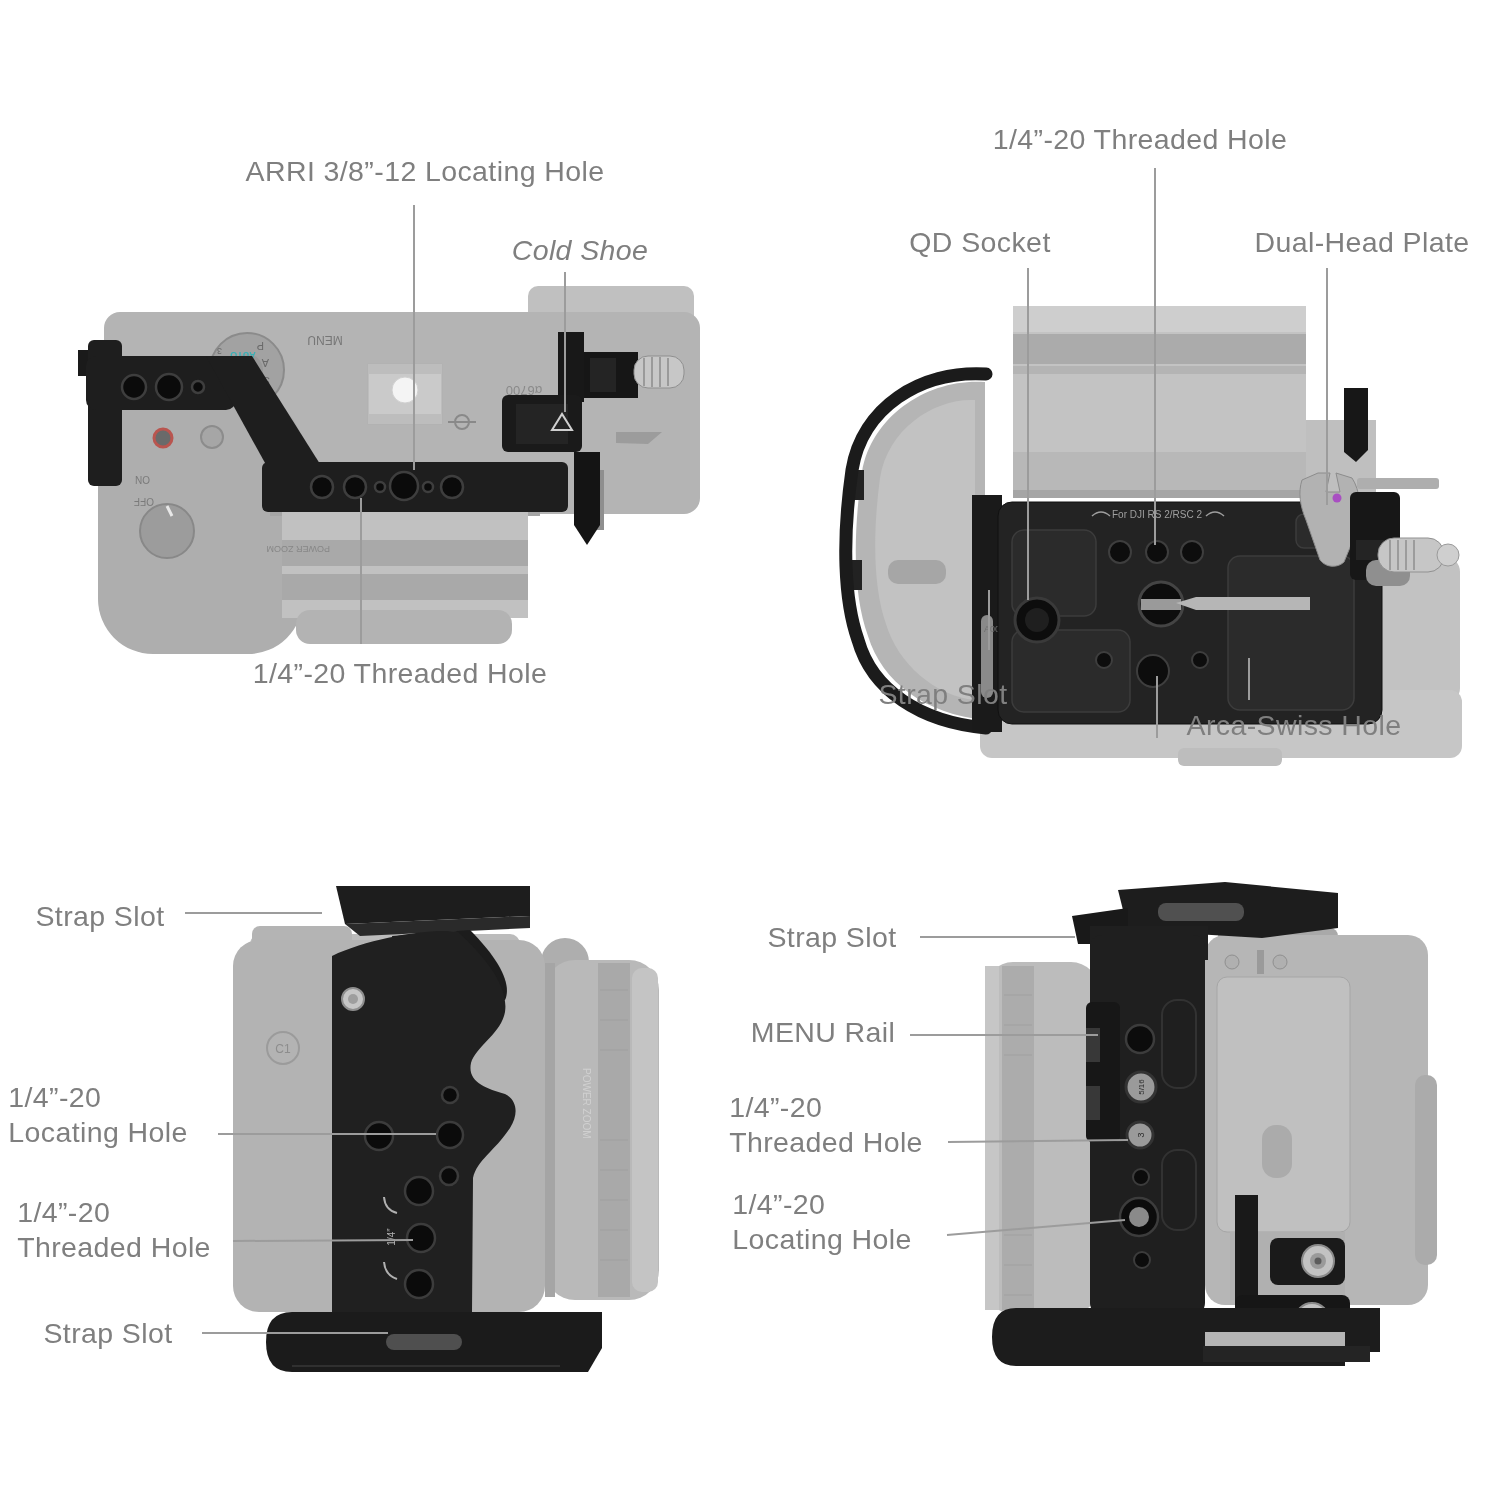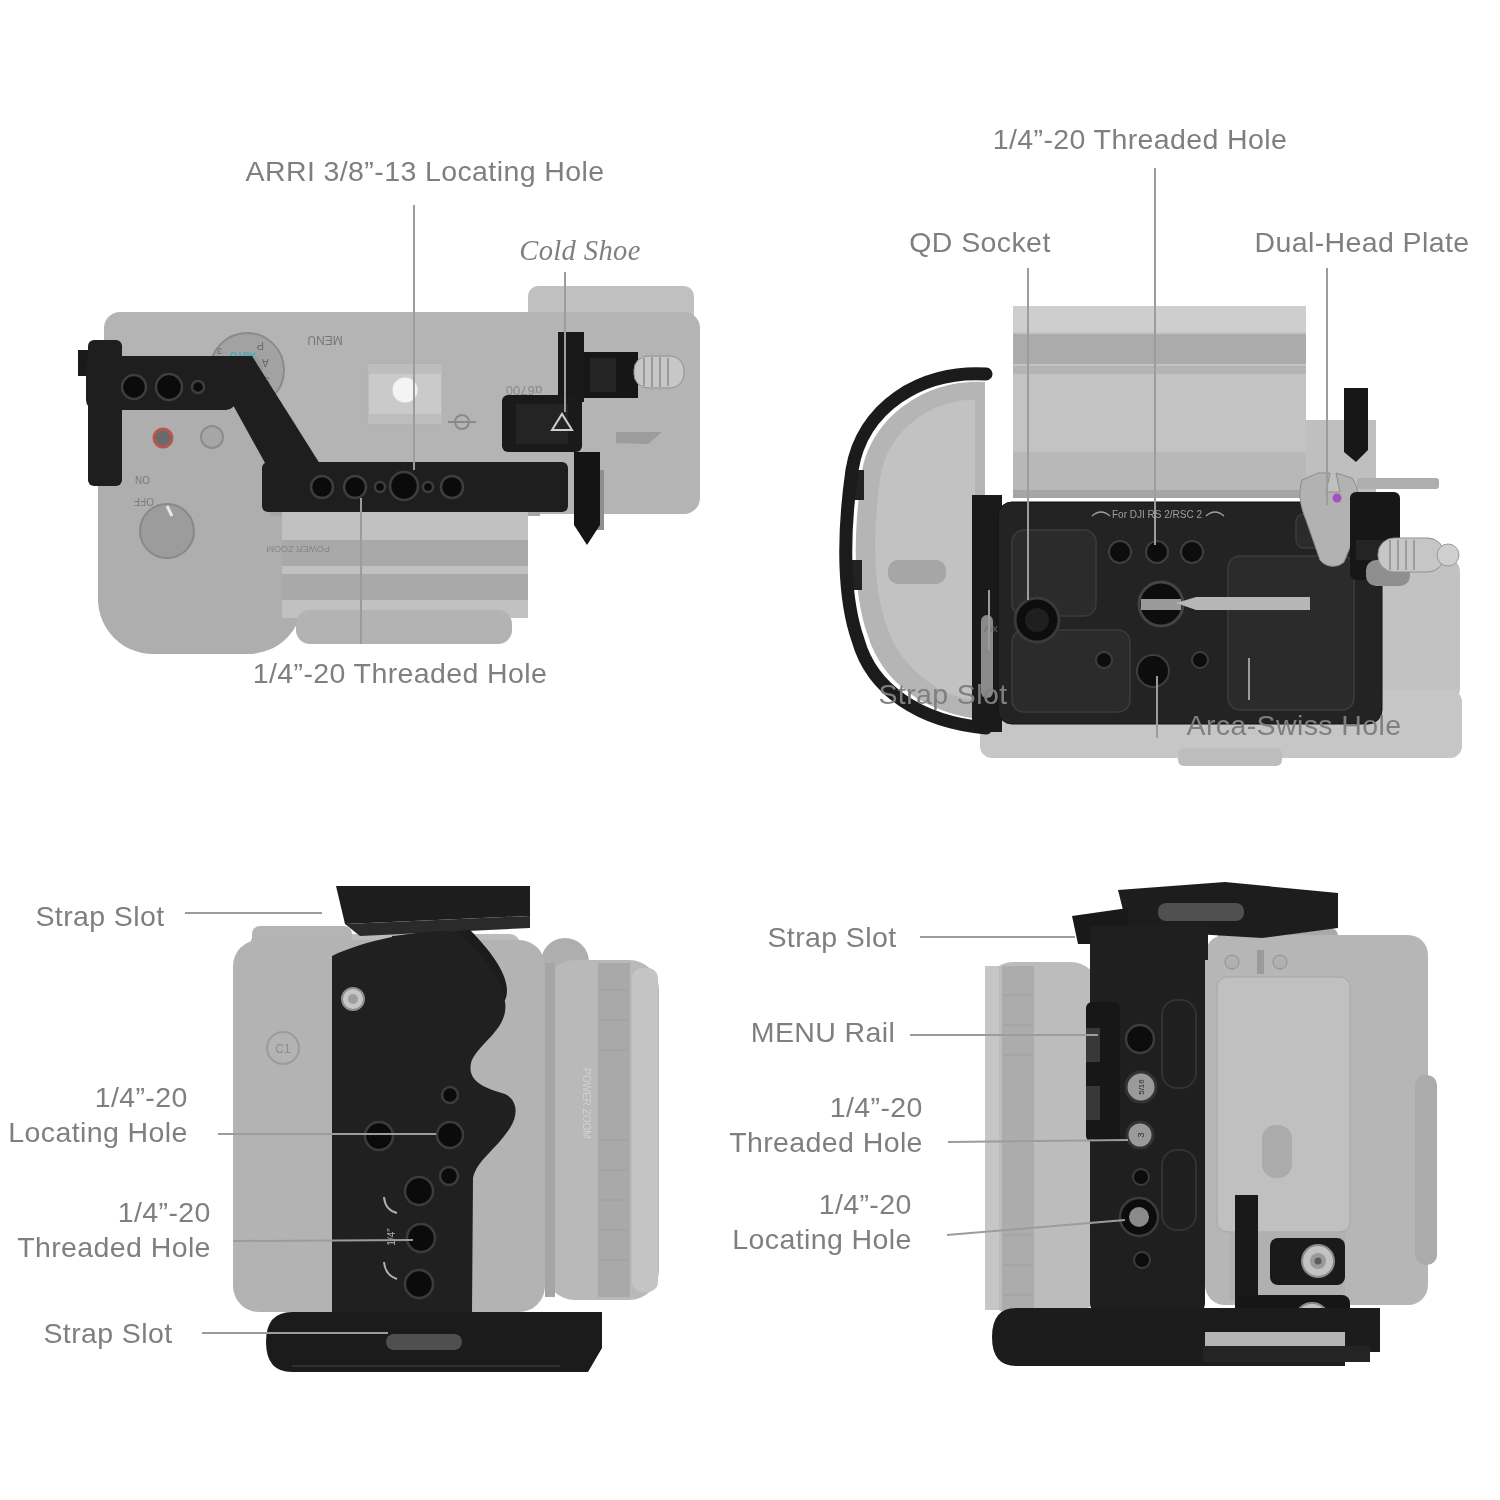--- a/index.html
+++ b/index.html
@@ -1,22 +1,22 @@
 <!DOCTYPE html>
 <html><head>
 <meta charset="utf-8">
 <style>
   html,body{margin:0;padding:0;background:#ffffff;}
   #canvas{position:relative;width:1500px;height:1500px;background:#ffffff;overflow:hidden;
           font-family:"Liberation Sans",sans-serif;}
   #scene{position:absolute;left:0;top:0;}
   .label{position:absolute;transform:translate(-50%,-50%);color:#7f7f7f;
          font-size:28.5px;line-height:35px;letter-spacing:.4px;white-space:nowrap;
-         text-align:right;font-family:"Liberation Sans",sans-serif;}
-  .label.italic{font-style:italic;font-family:Liberation Serif, serif;}
+         text-align:left;font-family:"Liberation Sans",sans-serif;}
+  .label.italic{font-style:italic;}
   svg text{font-family:"Liberation Sans",sans-serif;}
 </style>
 </head>
 <body>
 
 <div id="canvas">
 
 <svg id="scene" width="1500" height="1500" viewBox="0 0 1500 1500">
 
   <g>
@@ -302,21 +302,21 @@
       <rect x="1203" y="1346" width="167" height="16" fill="#242424"></rect>
     </g>
 
     <line x1="920" y1="937" x2="1075" y2="937" stroke="#9c9c9c" stroke-width="2"></line>
     <line x1="910" y1="1035" x2="1098" y2="1035" stroke="#9c9c9c" stroke-width="2"></line>
     <line x1="948" y1="1142" x2="1128" y2="1140" stroke="#9c9c9c" stroke-width="2"></line>
     <line x1="947" y1="1235" x2="1125" y2="1220" stroke="#9c9c9c" stroke-width="2"></line>
   </g>
 </svg>
 
-<div class="label" style="left:425px;top:171px">ARRI 3/8”-13 Locating Hole</div>
+<div class="label" style="left:425px;top:171px">ARRI 3/8”-12 Locating Hole</div>
 <div class="label italic" style="left:580px;top:250px">Cold Shoe</div>
 <div class="label" style="left:400px;top:673px">1/4”-20 Threaded Hole</div>
 
 <div class="label" style="left:1140px;top:139px">1/4”-20 Threaded Hole</div>
 <div class="label" style="left:980px;top:242px">QD Socket</div>
 <div class="label" style="left:1362px;top:242px">Dual-Head Plate</div>
 <div class="label" style="left:943px;top:694px">Strap Slot</div>
 <div class="label" style="left:1294px;top:725px">Arca-Swiss Hole</div>
 
 <div class="label" style="left:100px;top:916px">Strap Slot</div>

